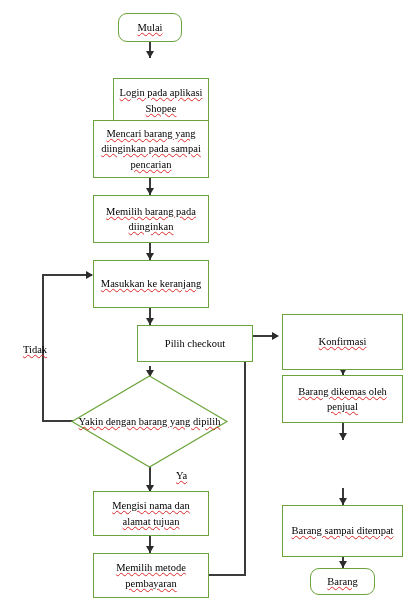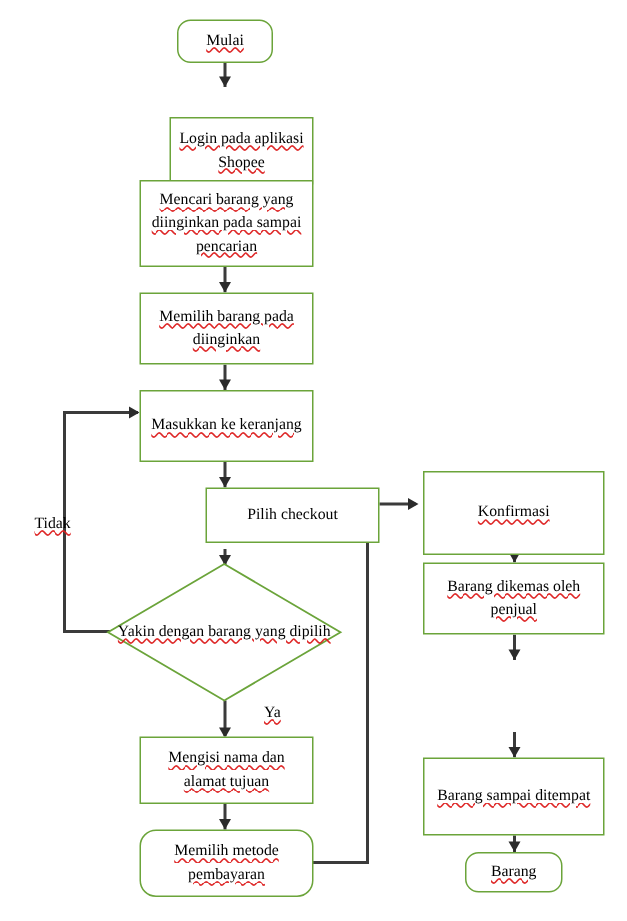--- a/index.html
+++ b/index.html
@@ -201,21 +201,21 @@
     </svg>
     <div class="dlabel">
       <span>Yakin dengan barang yang dipilih</span>
     </div>
   </div>
 
   <div class="node" style="left:93px; top:491px; width:116px; height:45px;">
     <span class="label">Mengisi nama dan alamat tujuan</span>
   </div>
 
-  <div class="node" style="left:93px; top:553px; width:116px; height:45px;border-radius:11px;">
+  <div class="node" style="left:93px; top:553px; width:116px; height:45px;">
     <span class="label">Memilih metode pembayaran</span>
   </div>
 
   <div class="node" style="left:282px; top:314px; width:121px; height:56px;">
     <span class="label">Konfirmasi</span>
   </div>
 
   <div class="node" style="left:282px; top:375px; width:121px; height:48px;">
     <span class="label">Barang dikemas oleh penjual</span>
   </div>

